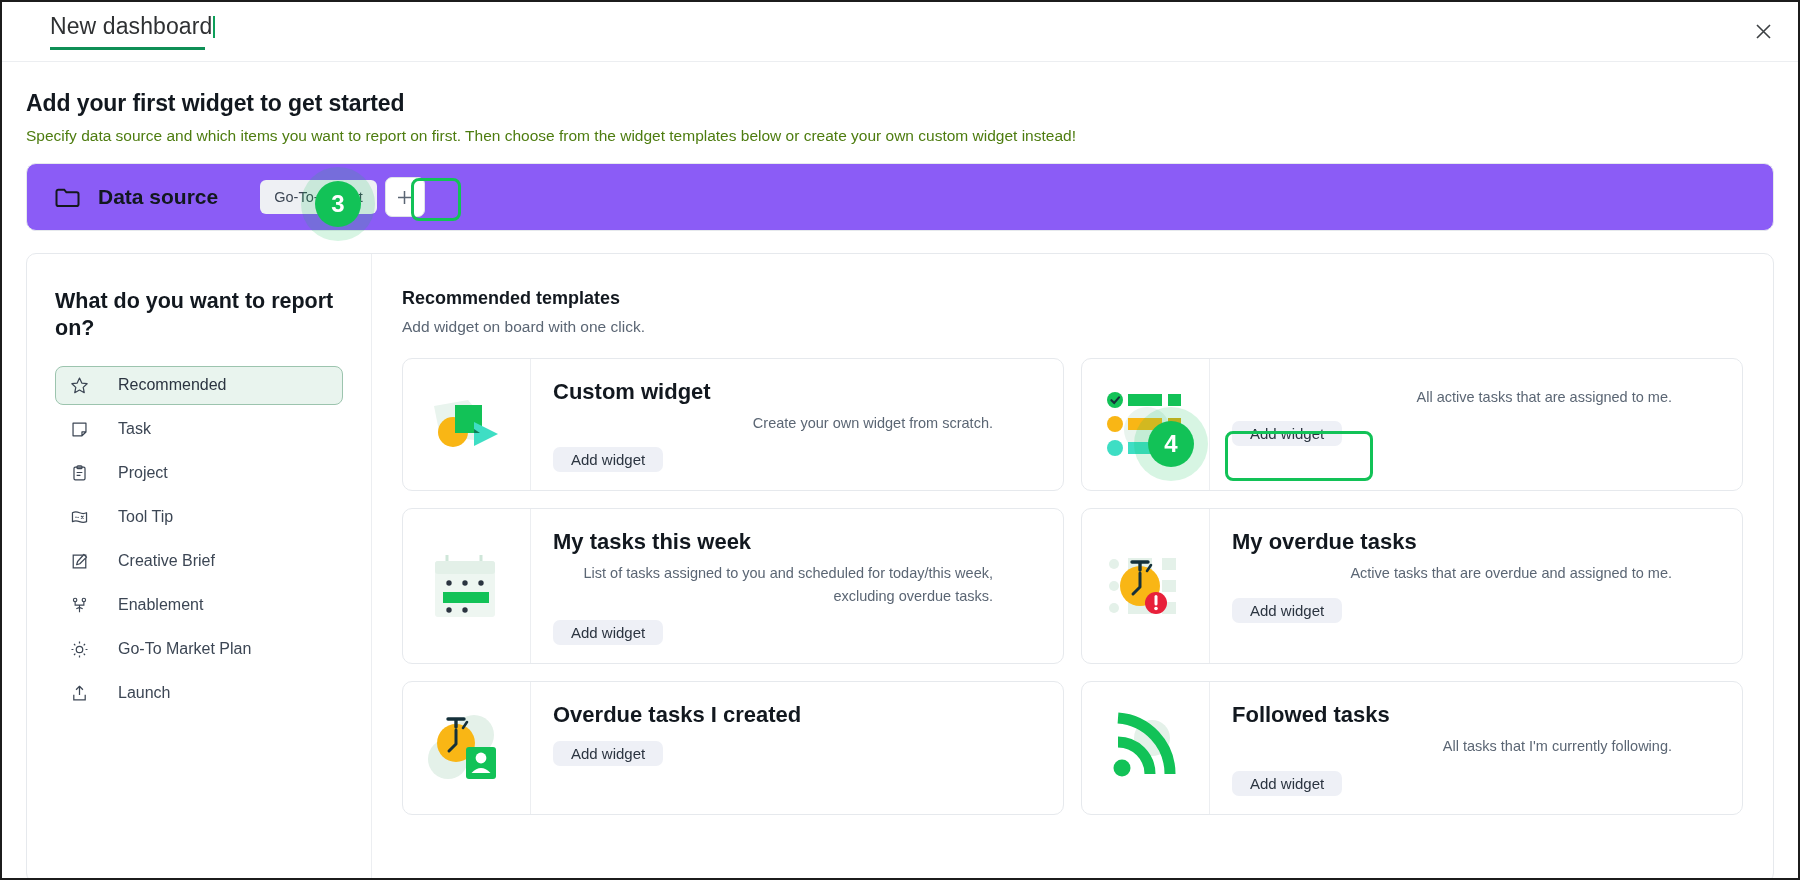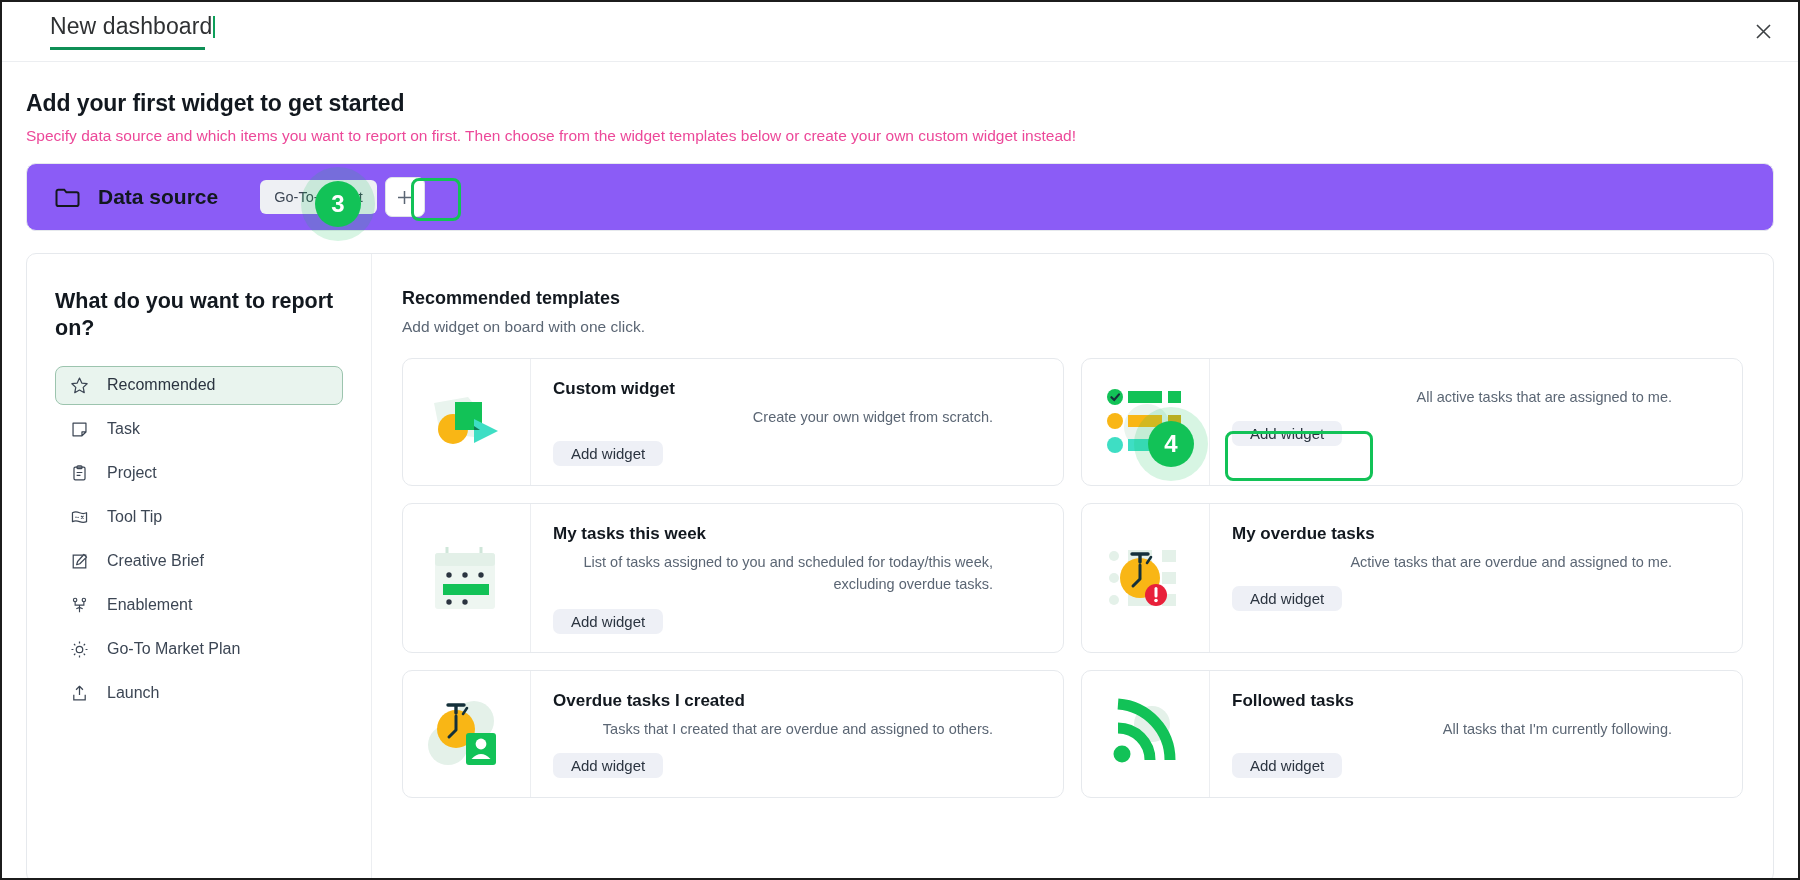--- a/index.html
+++ b/index.html
@@ -61,21 +61,21 @@
   }
 
   
   .intro { padding: 28px 0 0 24px; }
   .intro-title {
     font-size: 23px; font-weight: bold; color: #12181f;
     letter-spacing: -.1px;
   }
   .intro-sub {
     margin-top: 10px;
-    font-size: 15.5px; color: #ec4899;
+    font-size: 15.5px; color: #4d7c0f;
   }
 
   
   .datasource-bar {
     position: relative;
     margin: 18px 24px 0 24px;
     height: 68px;
     border: 1px solid #e6e9ed;
     border-radius: 10px;
     display: flex;
@@ -143,21 +143,21 @@
     padding: 34px 28px 0 28px;
     flex: none;
   }
   .sidebar-title {
     font-size: 21.5px; font-weight: bold; color: #12181f;
     line-height: 1.25;
     margin-bottom: 24px;
   }
   .side-item {
     display: flex; align-items: center;
-    gap: 18px;
+    gap: 29px;
     height: 39px;
     padding: 0 14px;
     border-radius: 8px;
     font-size: 16px;
     color: #3c4654;
     margin-bottom: 5px;
     cursor: pointer;
     border: 1px solid transparent;
   }
   .side-item.active {
@@ -189,21 +189,21 @@
     min-height: 128px;
     background: #fff;
     overflow: hidden;
   }
   .tpl-art {
     width: 128px; flex: none;
     border-right: 1px solid #eceef1;
     display: flex; align-items: center; justify-content: center;
   }
   .tpl-body { padding: 20px 18px 18px 22px; flex: 1; }
-  .tpl-name { font-size: 17px; font-weight: bold; color: #12181f; }
+  .tpl-name { font-size: 22px; font-weight: bold; color: #12181f; }
   .tpl-desc { margin-top: 7px; font-size: 14.5px; color: #5b6674; line-height: 1.55; max-width: 440px; text-align: right; }
   .add-btn {
     margin-top: 13px;
     display: inline-block;
     background: #eef0f6;
     color: #2b3440;
     font-size: 15px;
     border: none;
     border-radius: 7px;
     padding: 4px 18px;
@@ -452,21 +452,20 @@
               <path d="M22 8 H38 M30 8 V16" stroke="#14303a" stroke-width="3.4" stroke-linecap="round"></path>
               <path d="M41 11 L37 17" stroke="#14303a" stroke-width="2.6" stroke-linecap="round"></path>
               <path d="M30 19 V33 L23 40" stroke="#14303a" stroke-width="3" fill="none" stroke-linecap="round" stroke-linejoin="round"></path>
               <rect x="40" y="36" width="30" height="32" rx="3" fill="#12c257"></rect>
               <circle cx="55" cy="47" r="5.4" fill="#fff"></circle>
               <path d="M45.5 62 Q55 52 64.5 62 Z" fill="#fff"></path>
             </svg>
           </div>
           <div class="tpl-body">
             <div class="tpl-name">Overdue tasks I created</div>
-            <div class="tpl-desc">Tasks that I created that are overdue and assigned to others.</div>
             <button class="add-btn">Add widget</button>
           </div>
         </div>
 
         <div class="tpl-card">
           <div class="tpl-art">
             <svg width="76" height="72" viewBox="0 0 76 72" aria-hidden="true">
               <circle cx="44" cy="26" r="18" fill="#e4f1e9"></circle>
               <path d="M10 6 A56 56 0 0 1 62 62" stroke="#12c257" stroke-width="11" fill="none" stroke-linecap="butt"></path>
               <path d="M10 30 A32 32 0 0 1 42 62" stroke="#12c257" stroke-width="11" fill="none" stroke-linecap="butt"></path>

